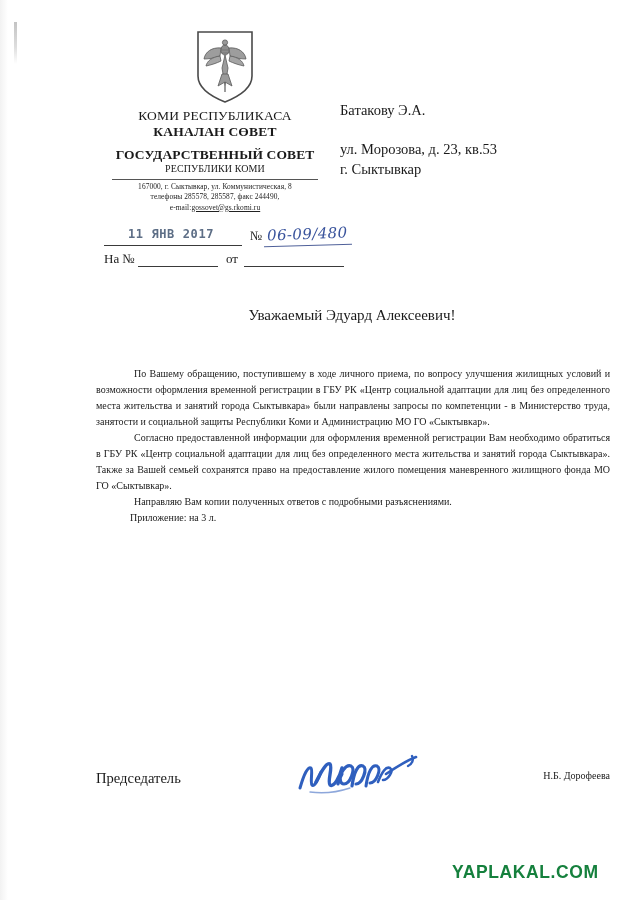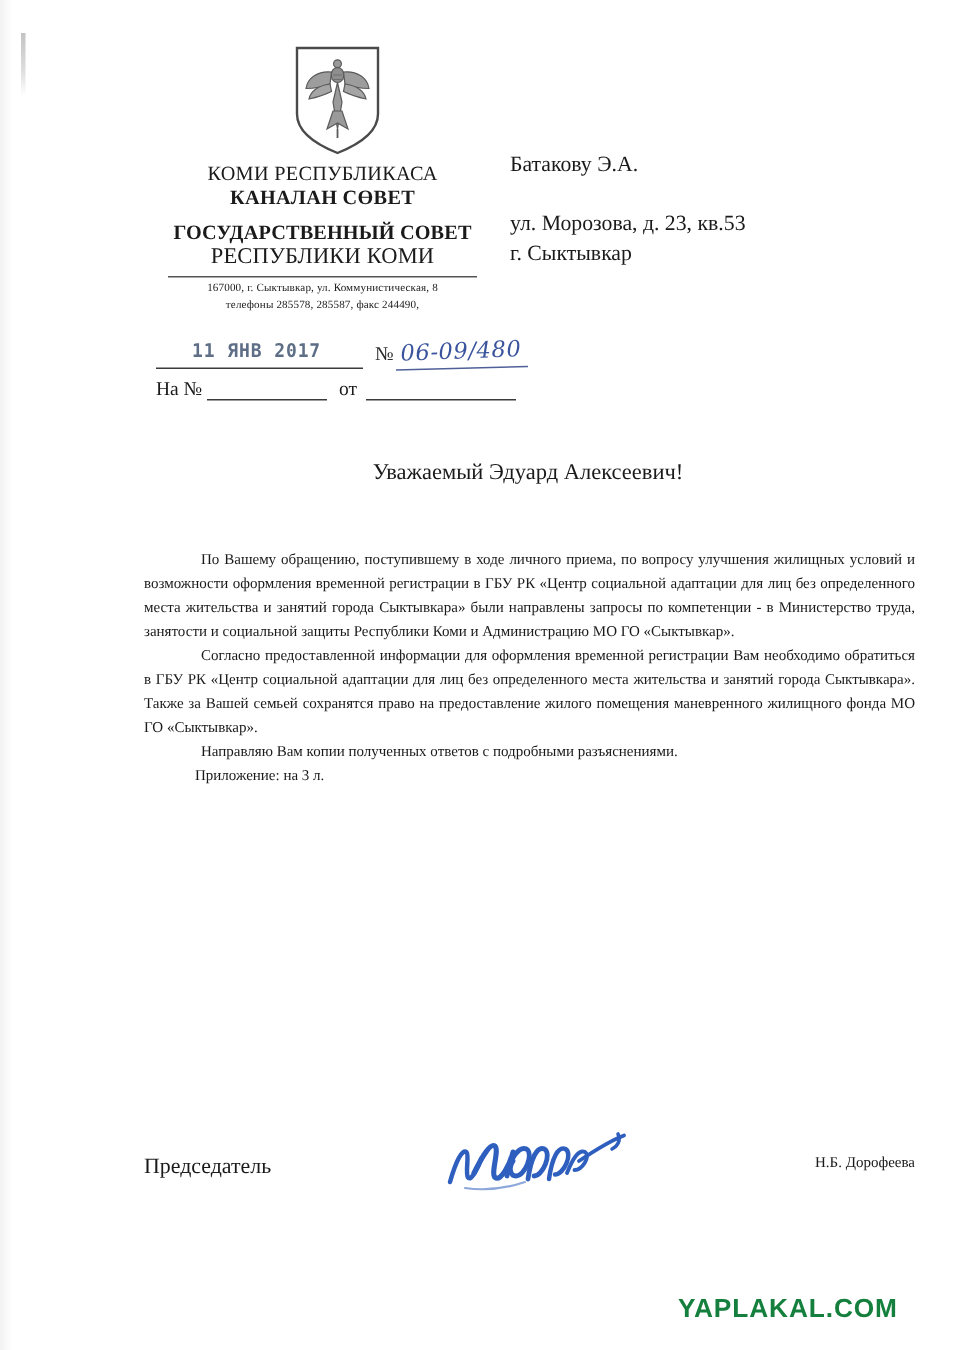--- a/index.html
+++ b/index.html
@@ -70,21 +70,21 @@
     white-space: nowrap;
   }
   .lh-gap { height: 7px; }
   .lh-line3 {
     font-size: 13.5px;
     font-weight: bold;
     letter-spacing: .1px;
     white-space: nowrap;
   }
   .lh-line4 {
-    font-size: 15px;
+    font-size: 10px;
     letter-spacing: .1px;
     white-space: nowrap;
   }
   .lh-rule {
     margin: 4px auto 2px auto;
     width: 206px;
     height: 0;
     border-top: 1px solid #555;
   }
   .lh-contacts {
@@ -295,20 +295,23 @@
   <div class="letterhead">
     <div class="lh-line1">КОМИ РЕСПУБЛИКАСА</div>
     <div class="lh-line2">КАНАЛАН СӨВЕТ</div>
     <div class="lh-gap"></div>
     <div class="lh-line3">ГОСУДАРСТВЕННЫЙ СОВЕТ</div>
     <div class="lh-line4">РЕСПУБЛИКИ КОМИ</div>
     <div class="lh-rule"></div>
     <div class="lh-contacts">
       <div>167000, г. Сыктывкар,  ул. Коммунистическая, 8</div>
       <div>телефоны 285578, 285587, факс 244490,</div>
+      <div>
+        <span>e-mail:</span><span class="email-u">gossovet@gs.rkomi.ru</span>
+      </div>
     </div>
   </div>
 
   <div class="reg-block">
     <div class="reg-row1">
       <div class="reg-rule-a"></div>
       <div class="date-stamp">11 ЯНВ 2017</div>
       <div class="reg-no-label">№</div>
       <div class="reg-no-value">06-09/480</div>
       <div class="reg-no-underline"></div>

